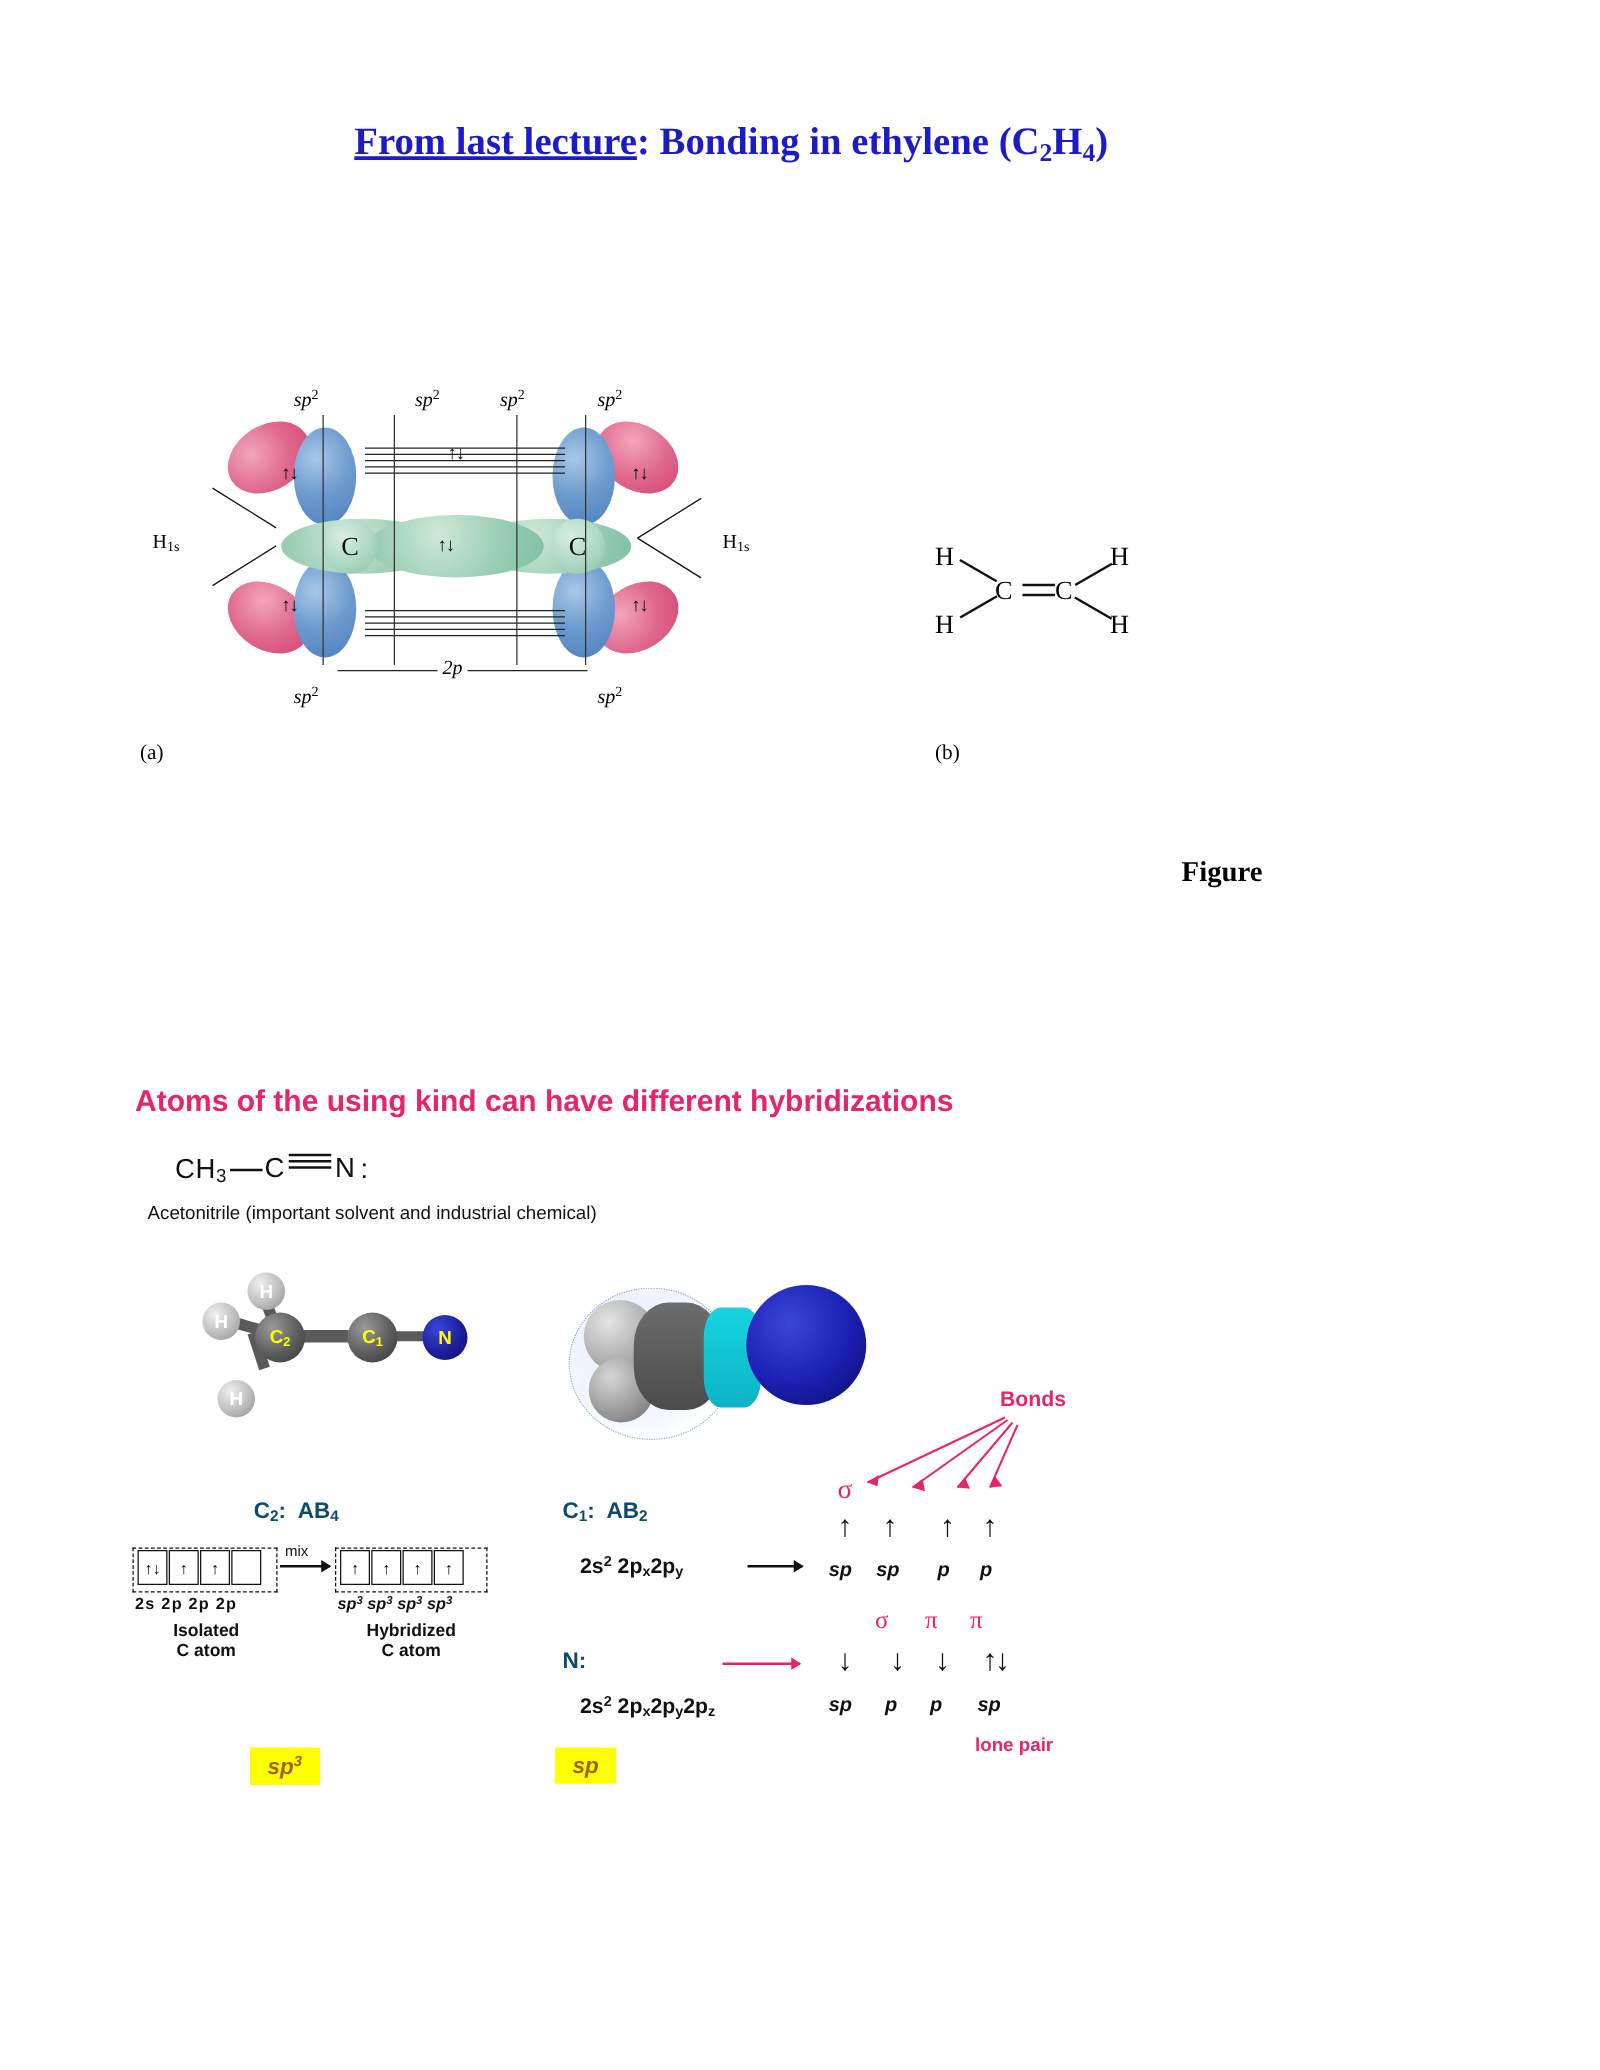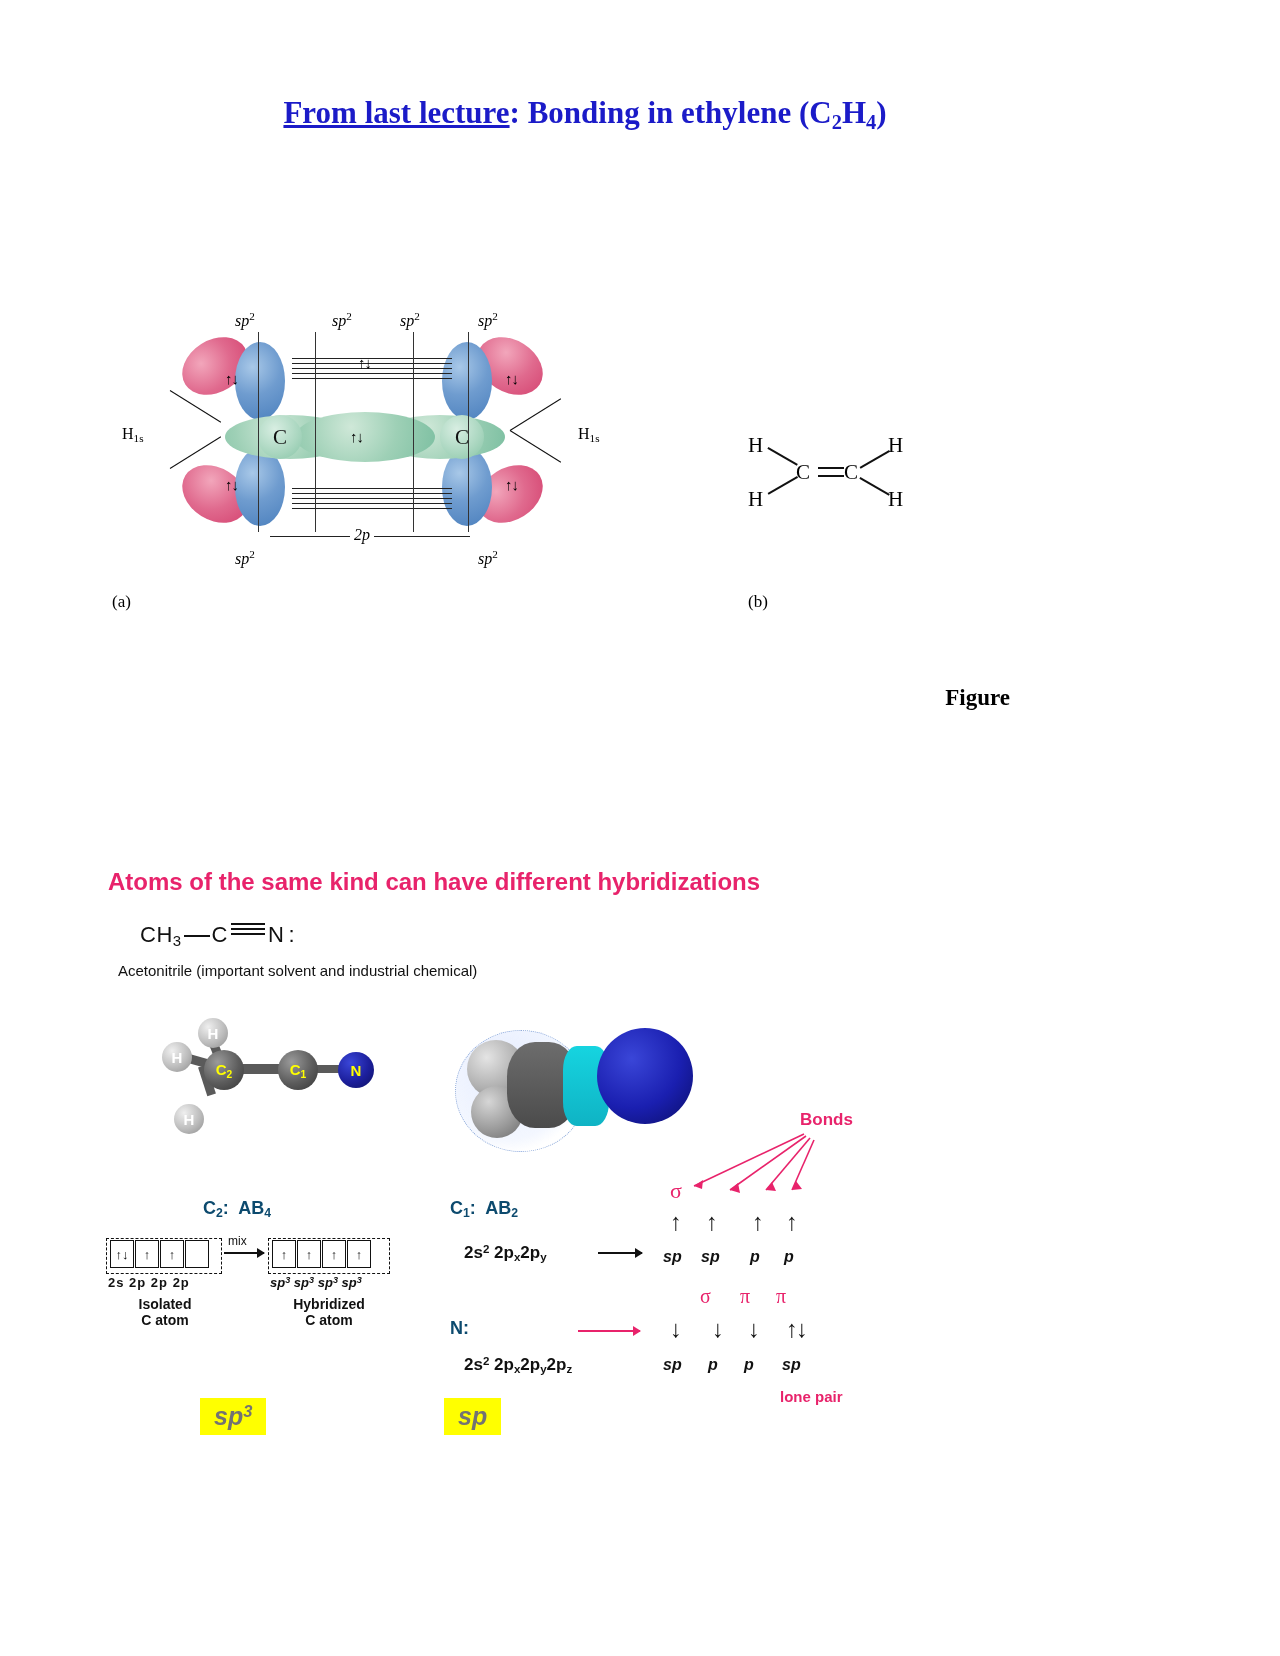--- a/index.html
+++ b/index.html
@@ -249,25 +249,25 @@
     font-weight: bold;
     font-size: 17px;
     color: #111;
   }
   .cfg-text sup { font-size: 0.68em; vertical-align: 0.45em; }
   .cfg-text sub { font-size: 0.68em; vertical-align: -0.25em; }
 
   .highlight {
     position: absolute;
     background: #ffff00;
-    color: #737373;
+    color: #a16207;
     font-family: "Liberation Sans", sans-serif;
     font-weight: bold;
     font-style: italic;
-    font-size: 25px;
+    font-size: 18px;
     padding: 4px 14px;
   }
   .highlight sup { font-size: 0.66em; vertical-align: 0.5em; font-style: italic; }
 
   
   .boxset { position: absolute; display: flex; }
   .obox {
     width: 22px; height: 26px;
     border: 1.5px solid #111;
     margin-right: 1px;
@@ -417,21 +417,21 @@
     <div style="position:absolute;left:98px;top:60px;width:26px;height:2px;background:#111;"></div>
 
     <div style="position:absolute;left:48px;top:32px;width:34px;height:1.5px;background:#111;transform:rotate(30deg);transform-origin:left center;"></div>
     <div style="position:absolute;left:48px;top:78px;width:34px;height:1.5px;background:#111;transform:rotate(-30deg);transform-origin:left center;"></div>
     <div style="position:absolute;left:140px;top:52px;width:34px;height:1.5px;background:#111;transform:rotate(-30deg);transform-origin:left center;"></div>
     <div style="position:absolute;left:140px;top:62px;width:34px;height:1.5px;background:#111;transform:rotate(30deg);transform-origin:left center;"></div>
   </div>
 
   <div class="figure-caption">Figure</div>
 
-  <div class="section-head">Atoms of the same kind can have different hybridizations</div>
+  <div class="section-head">Atoms of the using kind can have different hybridizations</div>
 
   <div class="formula">
     <span>CH<sub>3</sub></span><span class="bond-line"></span><span>C</span><span class="triple"><i></i><i></i><i></i></span><span>N</span><span style="margin-left:4px;">:</span>
   </div>
 
   <div class="subcaption">Acetonitrile (important solvent and industrial chemical)</div>
 
   <div class="ballstick">
 
     <div class="bs-bond" style="left:46px; top:48px; width:34px; height:9px; transform: rotate(16deg);"></div>

